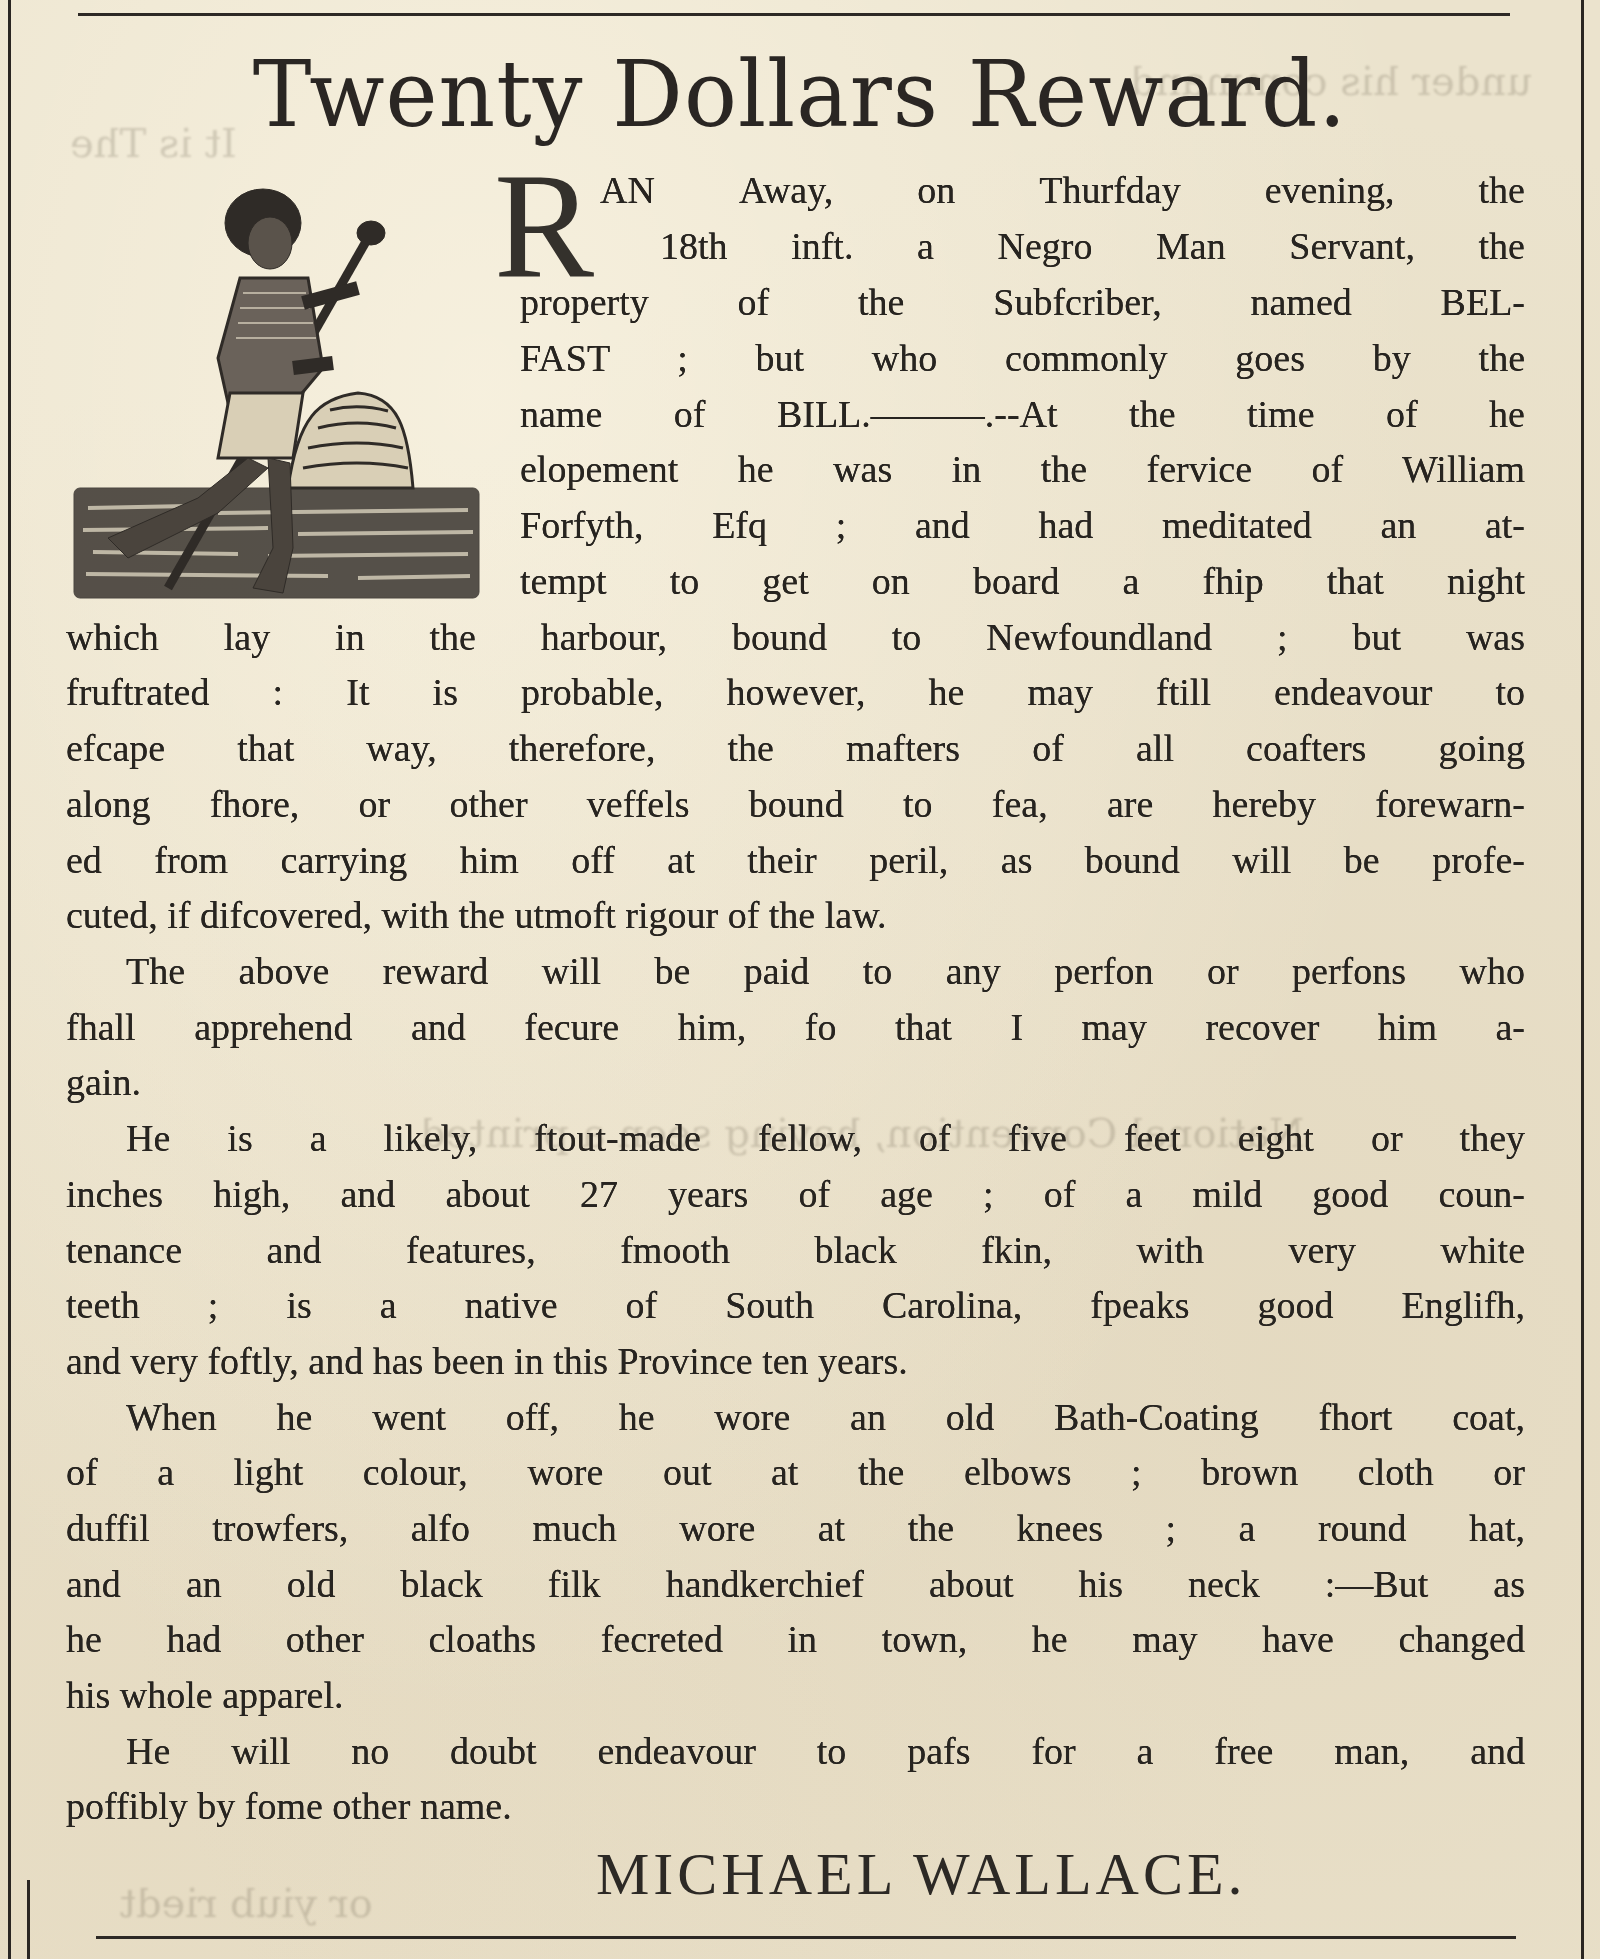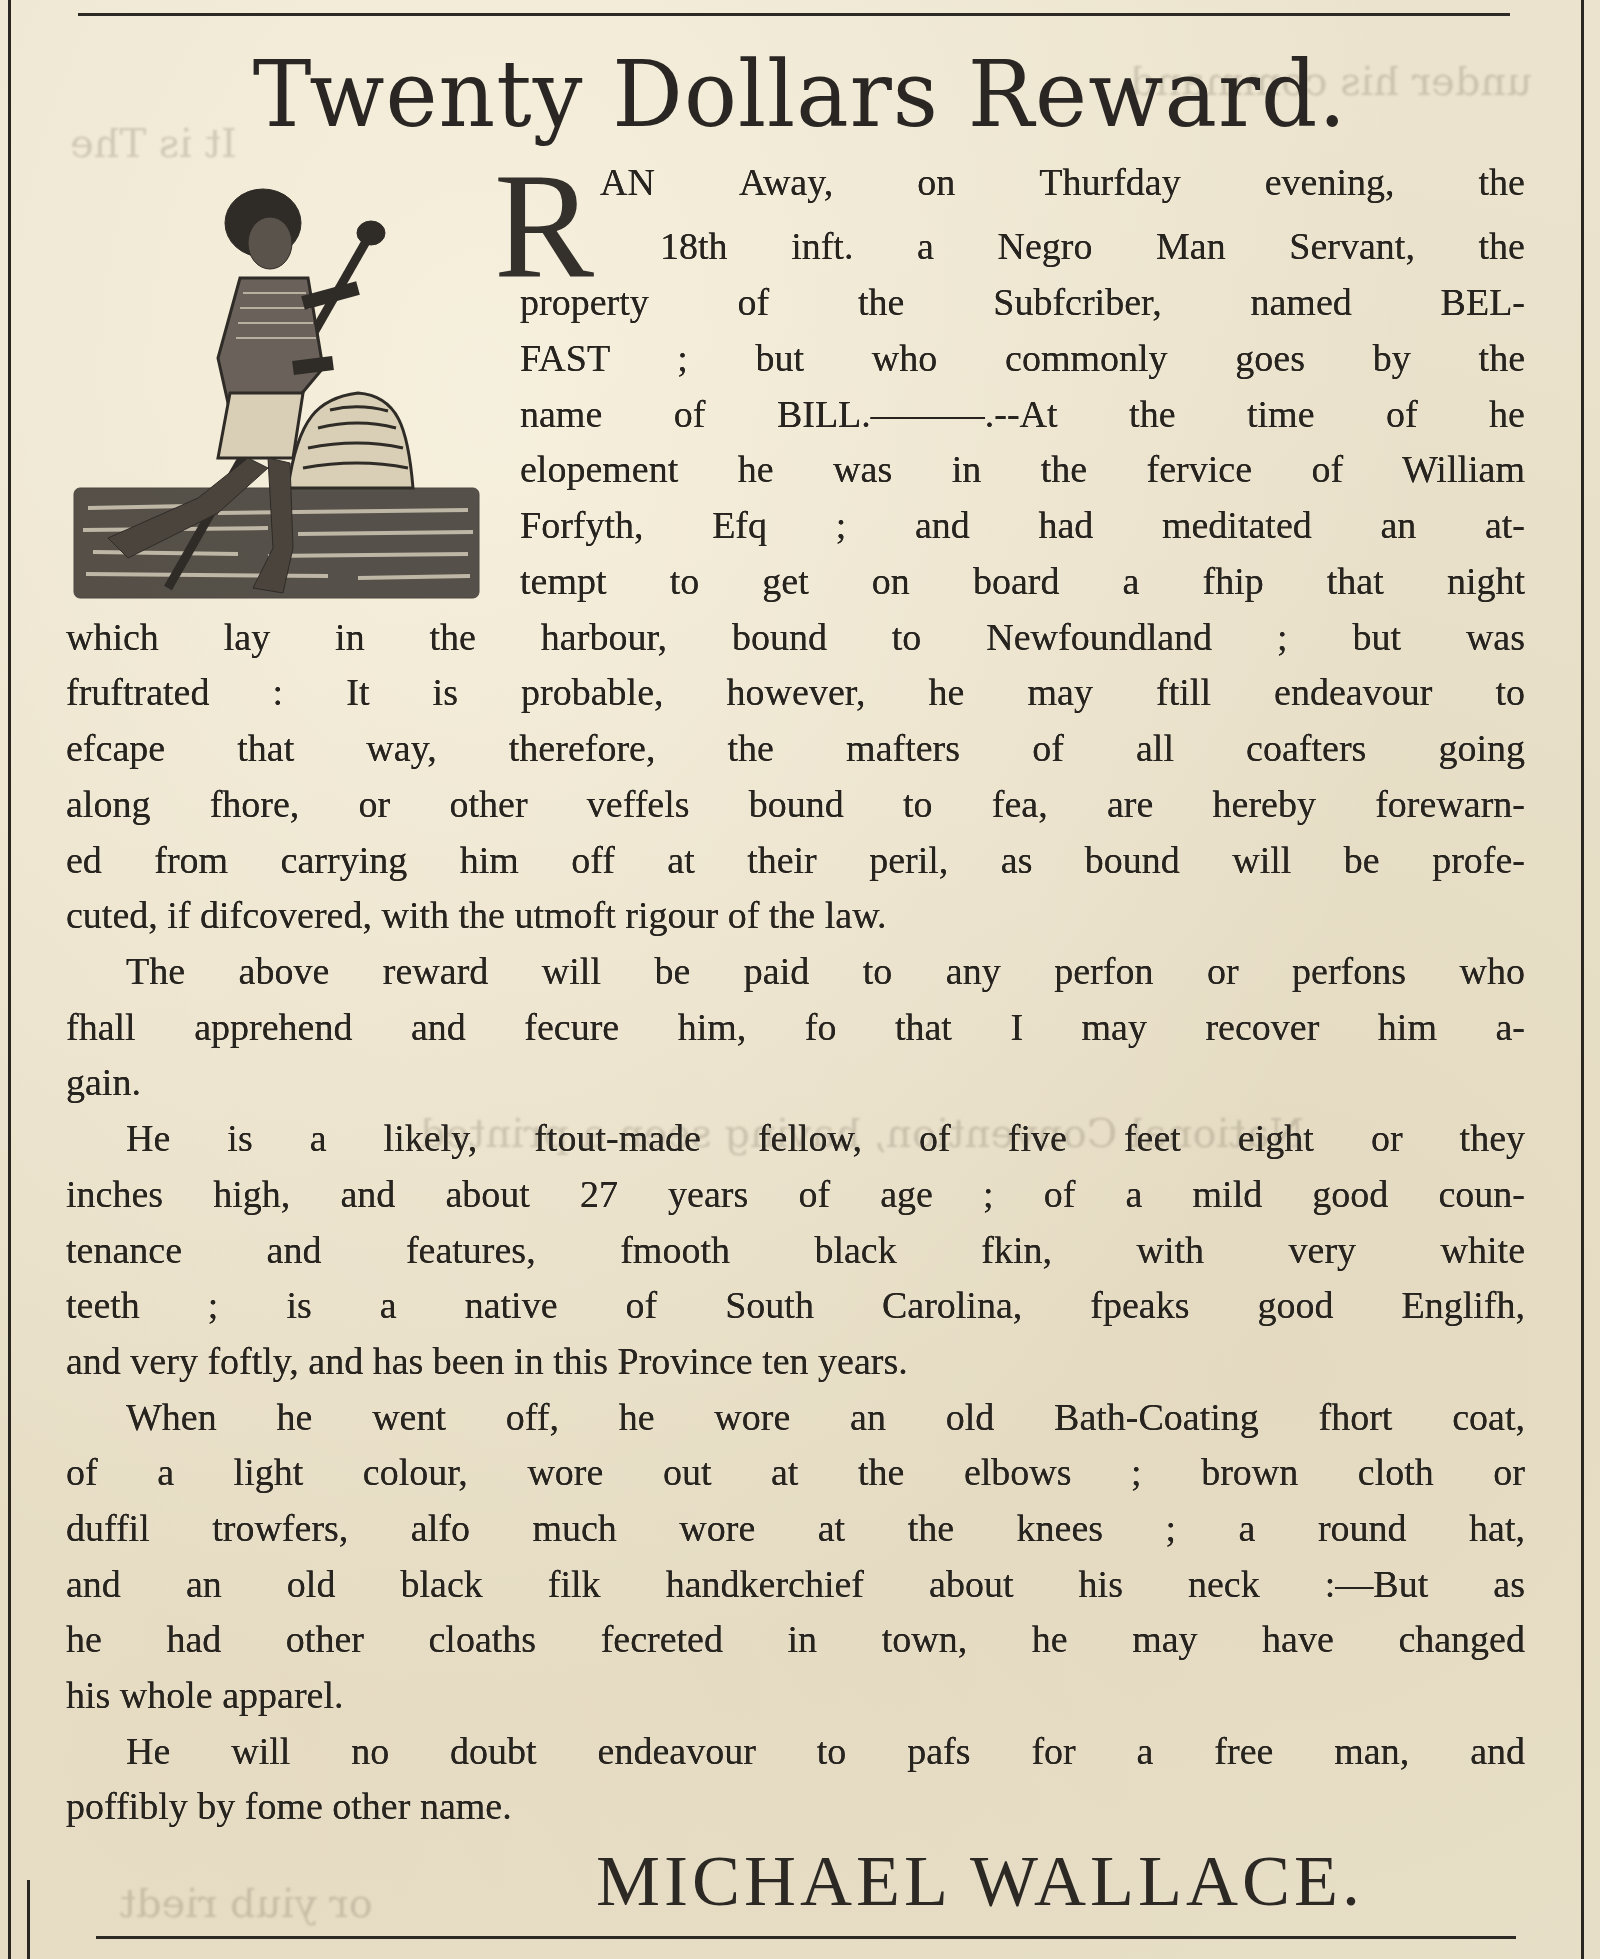--- a/index.html
+++ b/index.html
@@ -34,21 +34,21 @@
     position: absolute; left: 494px; top: 150px; font-size: 150px; line-height: 150px;
     font-family: "Liberation Serif", serif; color: #34312c;
   }
   .line {
     position: absolute; white-space: nowrap; font-size: 38px; line-height: 44px;
     font-family: "Liberation Serif", serif; color: #272420;
     text-shadow: 0 0 0.6px #272420;
   }
   .just { display: flex; justify-content: space-between; }
   .signature {
-    position: absolute; left: 596px; top: 1840px; width: 900px; font-size: 72px;
+    position: absolute; left: 596px; top: 1840px; width: 900px; font-size: 60px;
     letter-spacing: 4px; font-family: "Liberation Serif", serif; color: #2c2925;
     white-space: nowrap;
   }
 </style>
 </head>
 <body>
 
 <div class="rule-v left"></div>
 <div class="rule-v left2"></div>
 <div class="rule-v right"></div>
@@ -96,21 +96,21 @@
     <path d="M162 225 L235 225 L225 290 L150 290 Z" fill="#d9cfb6" stroke-width="3"></path>
     <line x1="235" y1="135" x2="290" y2="120" stroke-width="14"></line>
     <line x1="225" y1="200" x2="265" y2="195" stroke-width="14"></line>
     <path d="M180 290 L130 330 L40 370 L60 390 L150 345 L200 300 Z" fill="#4a443d"></path>
     <path d="M200 290 L205 380 L185 420 L215 425 L225 380 L222 295 Z" fill="#4a443d"></path>
   </g>
 </svg>
 
 <div class="dropcap">R</div>
 
-<div class="line just" style="left:600px;top:160px;width:925px;">
+<div class="line just" style="left:600px;top:168px;width:925px;">
     <span>AN</span>
     <span>Away,</span>
     <span>on</span>
     <span>Thurfday</span>
     <span>evening,</span>
     <span>the</span>
   </div>
 <div class="line just" style="left:660px;top:224px;width:865px;align-items:center;">
     <span>18th</span>
     <span>inft.</span>

